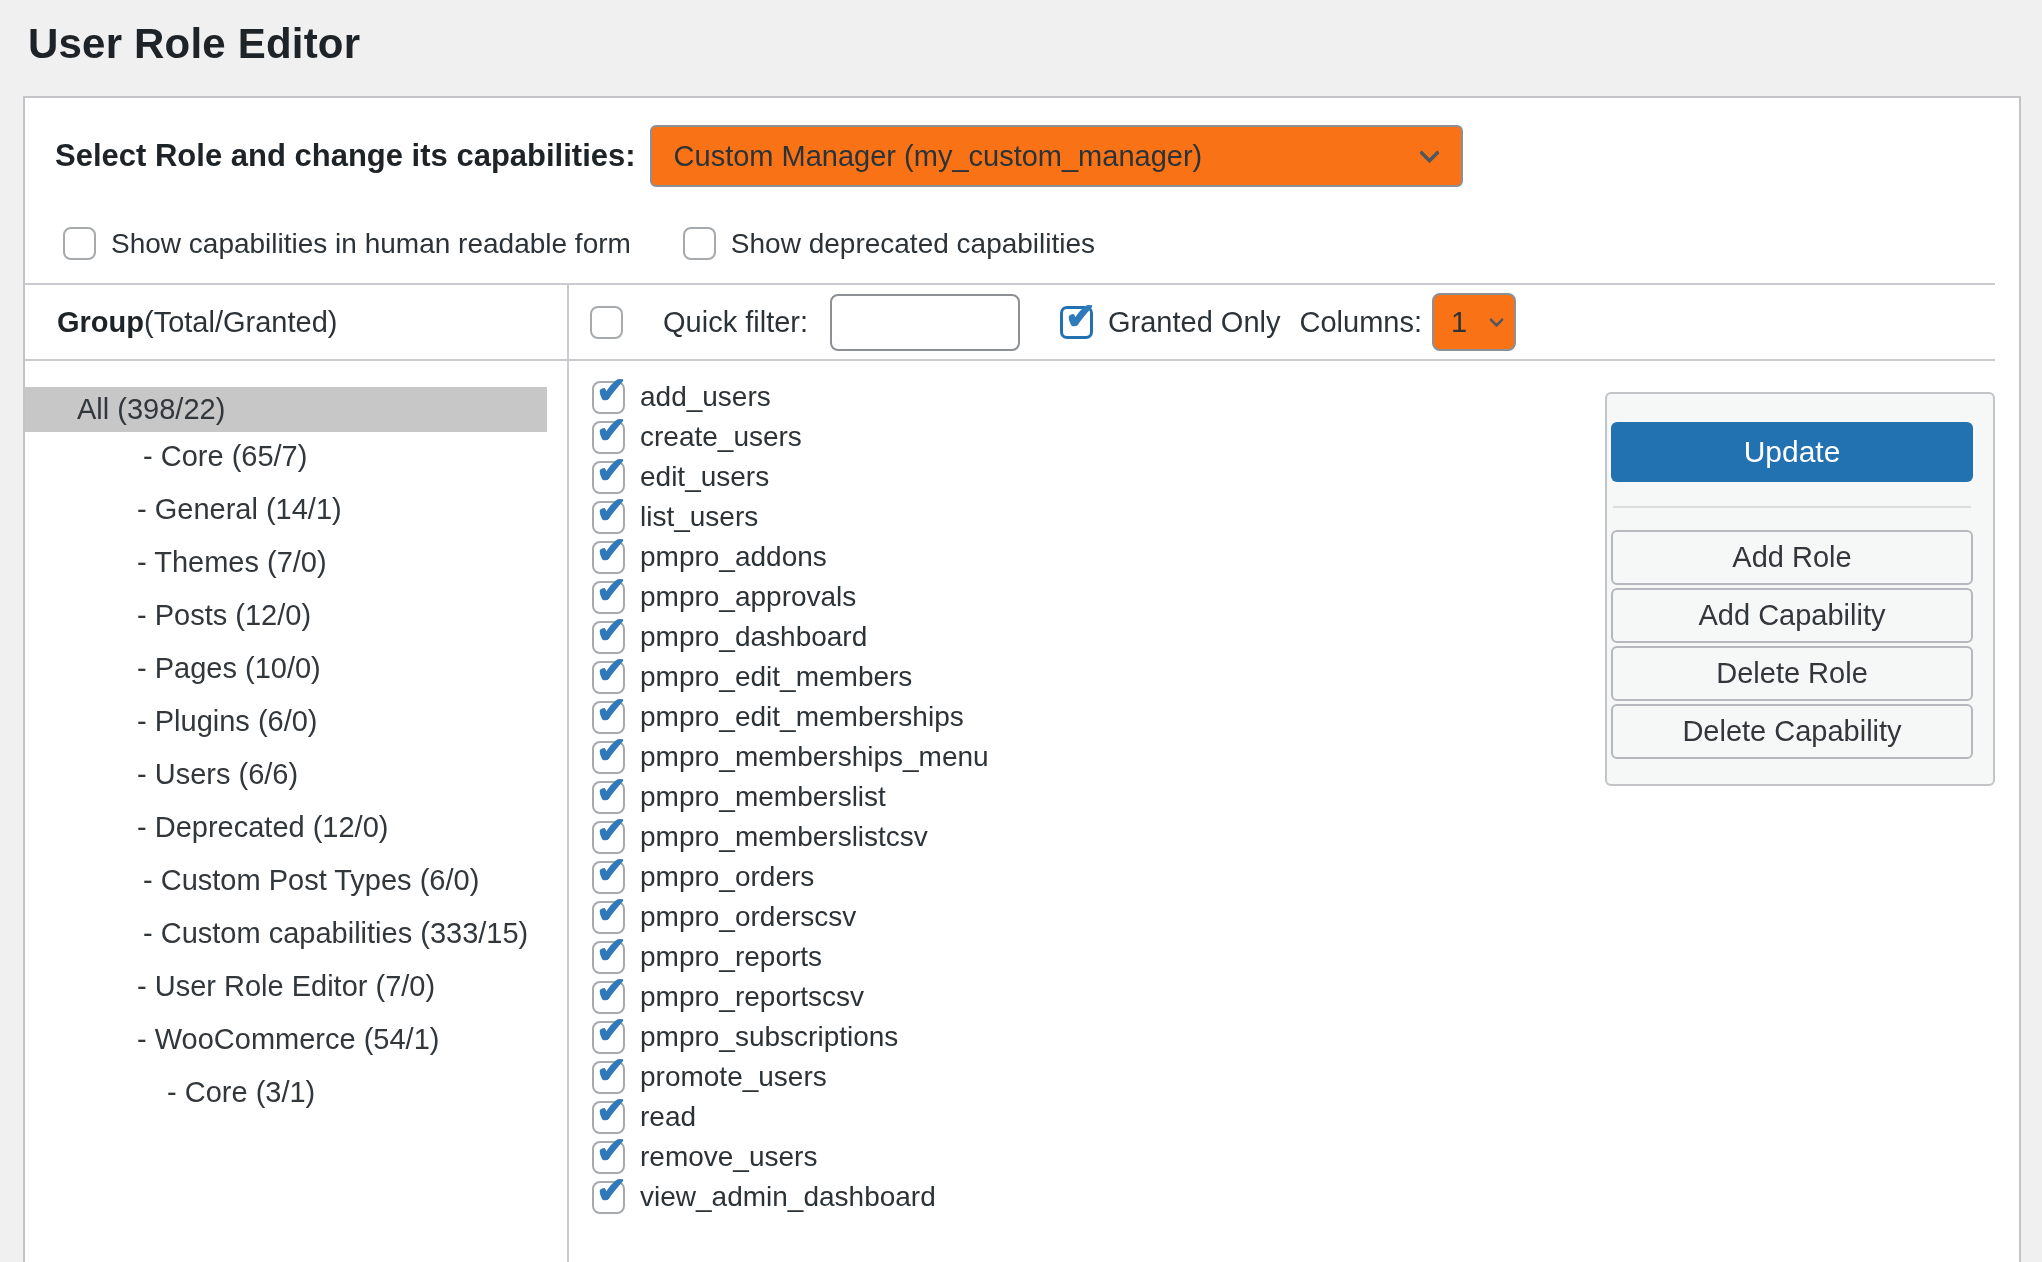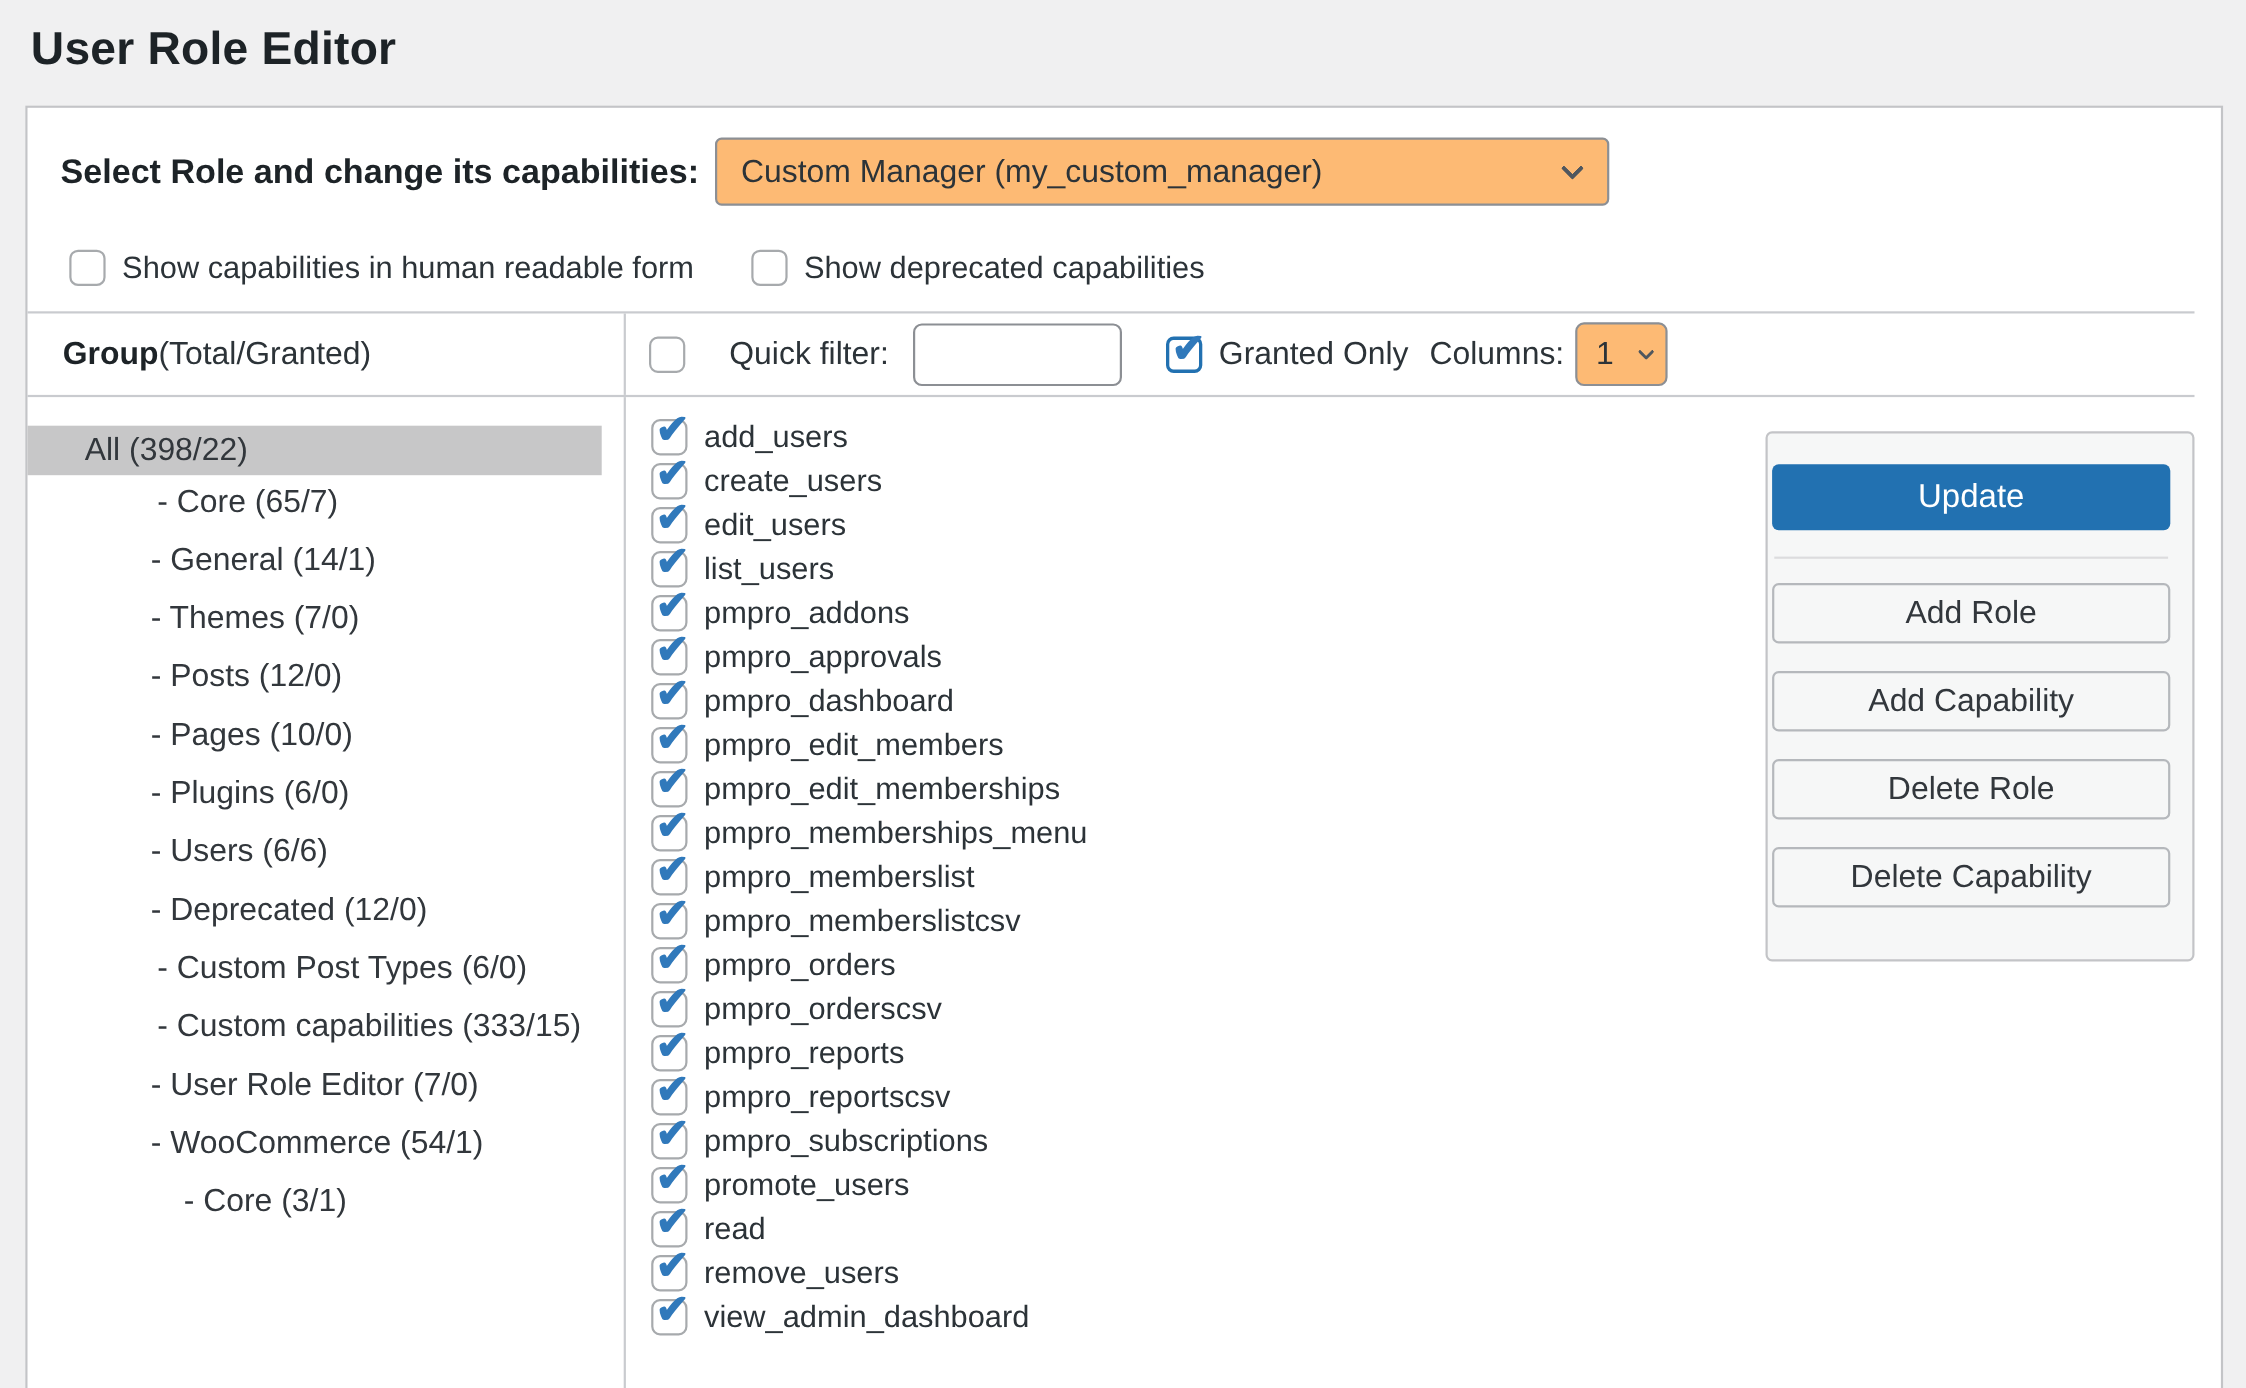--- a/index.html
+++ b/index.html
@@ -18,21 +18,21 @@
     position:absolute; left:23px; top:96px; width:1998px; height:1200px;
     background:#fff; border:2px solid #c3c4c7;
   }
   
   .role-row {
     height:106px; display:flex; align-items:center; padding:10px 30px 0 30px; gap:14px;
   }
   .role-label { font-size:31px; font-weight:700; color:#1d2327; }
   .select-box {
     position:relative; display:flex; align-items:center;
-    border:2px solid #8c8f94; border-radius:6px; background:#fdba74;
+    border:2px solid #8c8f94; border-radius:6px; background:#f97316;
     height:62px; color:#2c3338; cursor:pointer;
   }
   .role-select { width:813px; font-size:29px; padding:0 60px 0 22px; }
   .chev {
     position:absolute; right:24px; top:50%;
     width:15px; height:15px;
     border-right:4px solid #50575e; border-bottom:4px solid #50575e;
     transform:translateY(-70%) rotate(45deg); border-radius:2px;
   }
   
@@ -97,21 +97,21 @@
     background:#f6f7f7; border:2px solid #c3c4c7; border-radius:6px;
     padding:28px 20px 22px 4px;
   }
   .btn-update {
     display:block; width:100%; height:60px;
     background:#2271b1; color:#fff; border:none; border-radius:6px;
     font-size:30px; font-family:inherit; cursor:pointer;
   }
   .actions-div { border-top:2px solid #dcdcde; margin:24px 2px 22px 2px; }
   .btn-secondary {
-    display:block; width:100%; height:55px; margin-bottom:25px;
+    display:block; width:100%; height:55px; margin-bottom:3px;
     background:#f6f7f7; color:#32373c; border:2px solid #b5b8bc; border-radius:6px;
     font-size:29px; font-family:inherit; cursor:pointer;
   }
 </style>
 </head>
 <body>
 
 <h1 class="page-title">User Role Editor</h1>
 
 <div class="panel">

